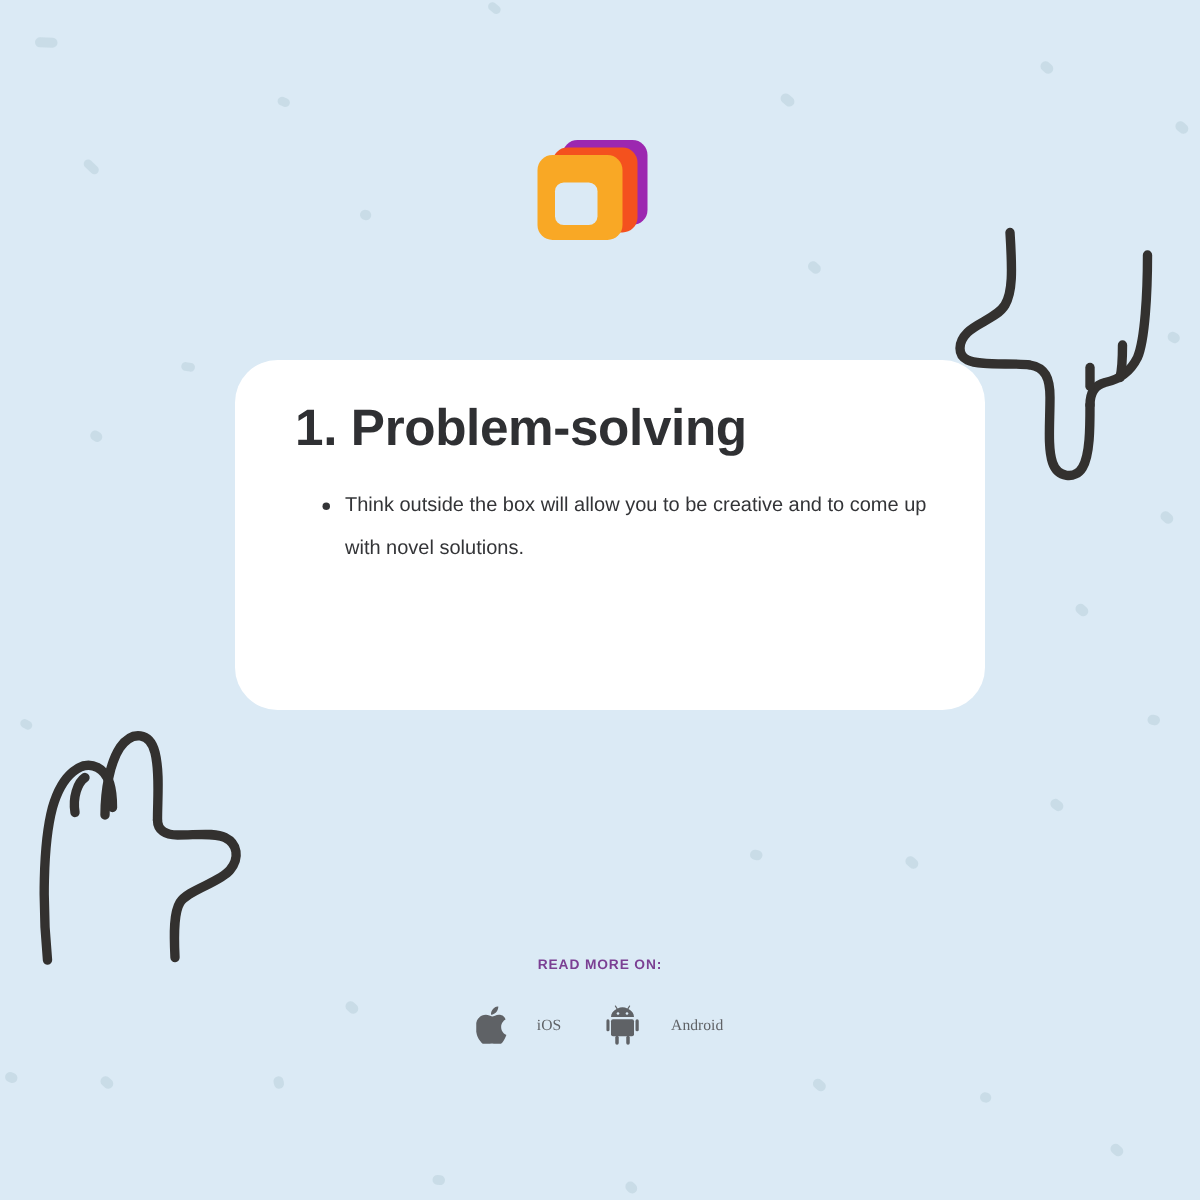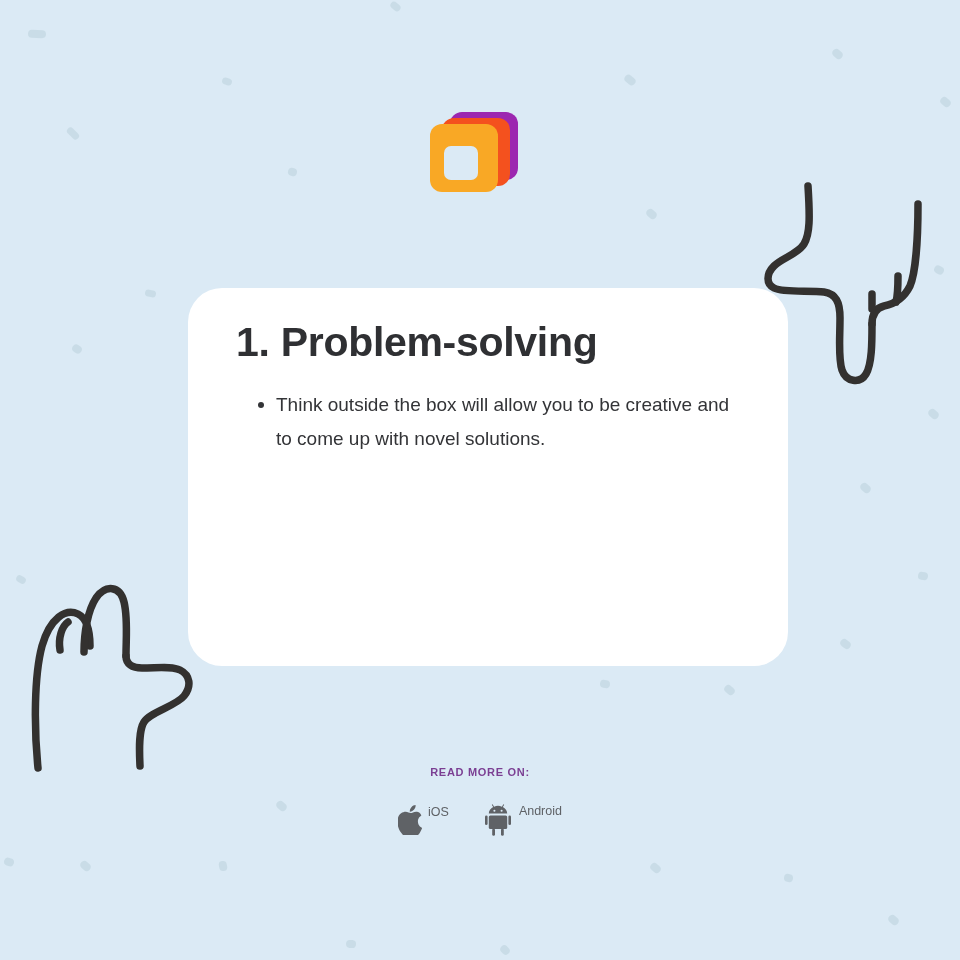--- a/index.html
+++ b/index.html
@@ -58,21 +58,21 @@
   .hand svg { display: block; overflow: visible; }
   .hand-right { left: 752px; top: 172px; width: 208px; height: 226px; }
   .hand-left  { left: 22px;  top: 560px; width: 190px; height: 222px; }
 
   
   .card {
     position: absolute;
     left: 188px;
     top: 288px;
     width: 600px;
-    height: 378px;
+    height: 280px;
     background: #ffffff;
     border-radius: 34px;
     z-index: 4;
     box-sizing: border-box;
     padding: 30px 44px 6px 48px;
   }
 
   .card-title {
     margin: 0;
     font-size: 41px;
@@ -83,21 +83,21 @@
   }
 
   .bullet-list {
     margin: 22px 0 0 0;
     padding: 0;
     list-style: none;
   }
   .bullet-item {
     position: relative;
     padding-left: 40px;
-    font-size: 19px;
+    font-size: 16px;
     line-height: 33.2px;
     color: #333437;
     margin-bottom: 0;
     max-width: 500px;
   }
   .bullet-item::before {
     content: "";
     position: absolute;
     left: 22px;
     top: 14px;
@@ -136,22 +136,23 @@
 
   .stores {
     margin-top: 26px;
     display: flex;
     justify-content: center;
     align-items: center;
     gap: 36px;
   }
   .store {
     display: flex;
-    align-items: flex-start;
-    gap: 4px;
+    align-items: center;
+    gap: 22px;
+    font-family: Liberation Serif, serif;
   }
   .store-label {
     font-size: 12.5px;
     color: #5f6266;
   }
   .store svg { display: block; }
 </style>
 </head>
 <body>
 

